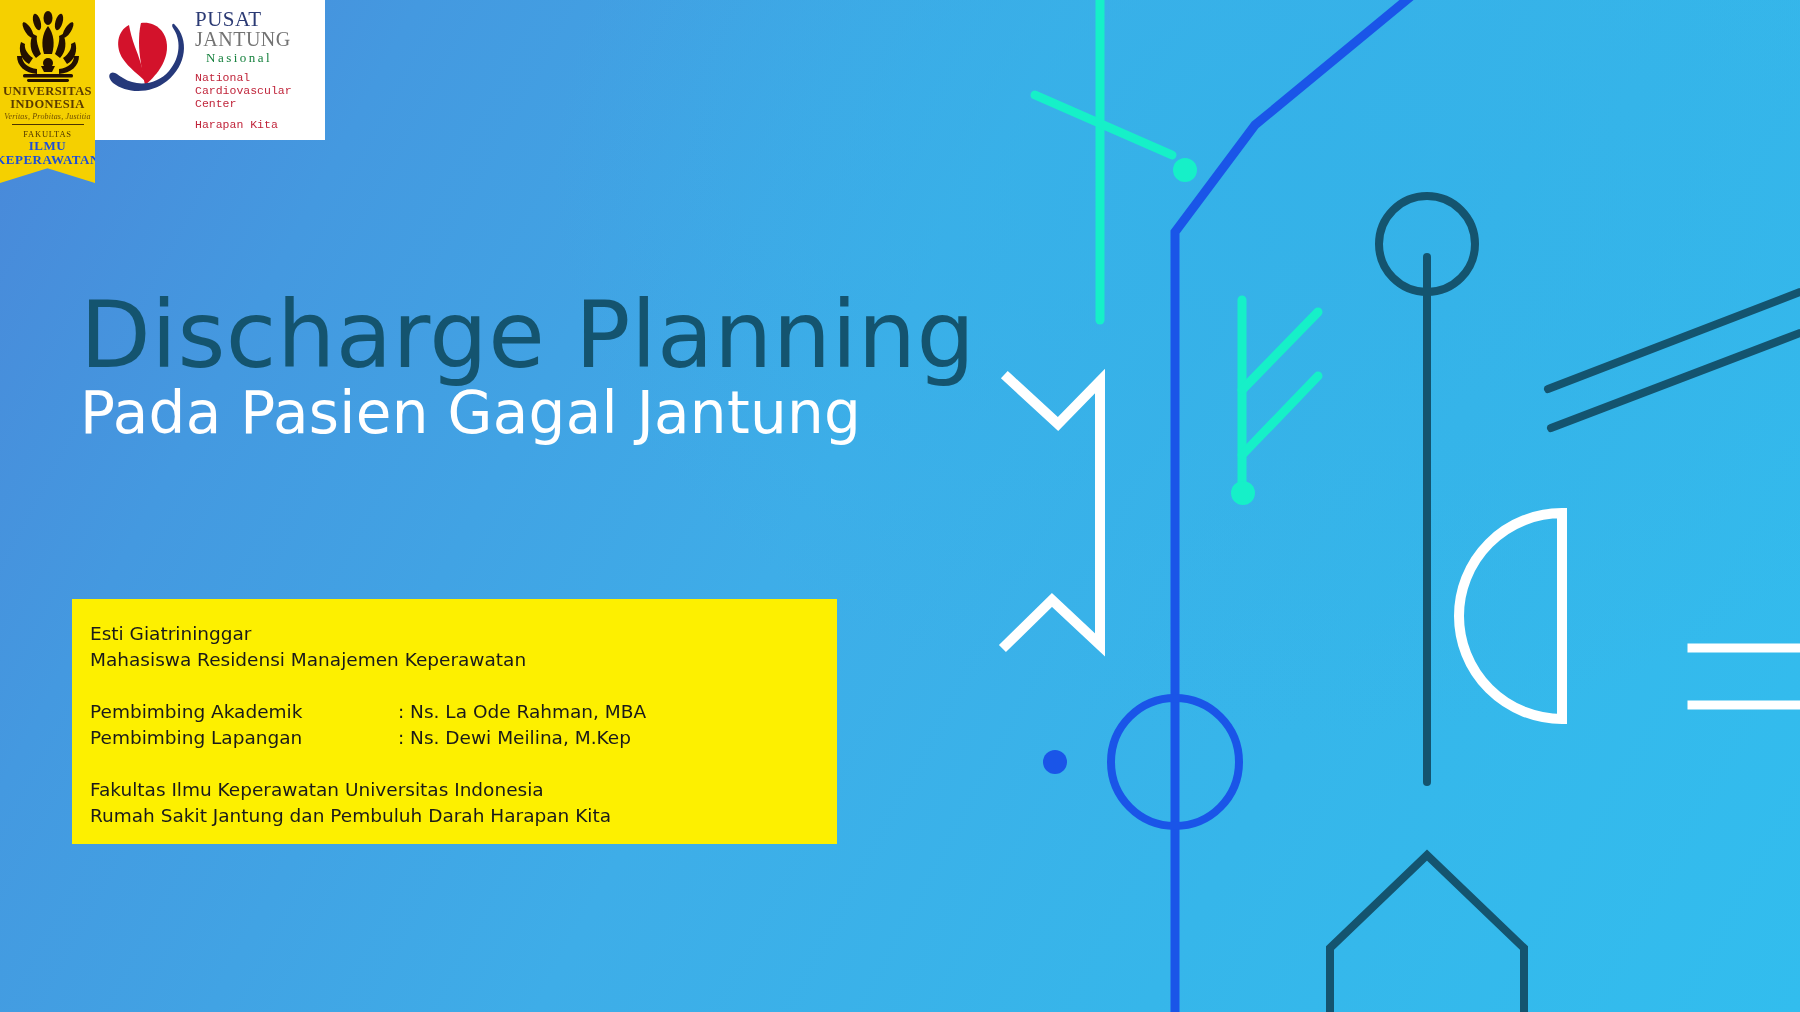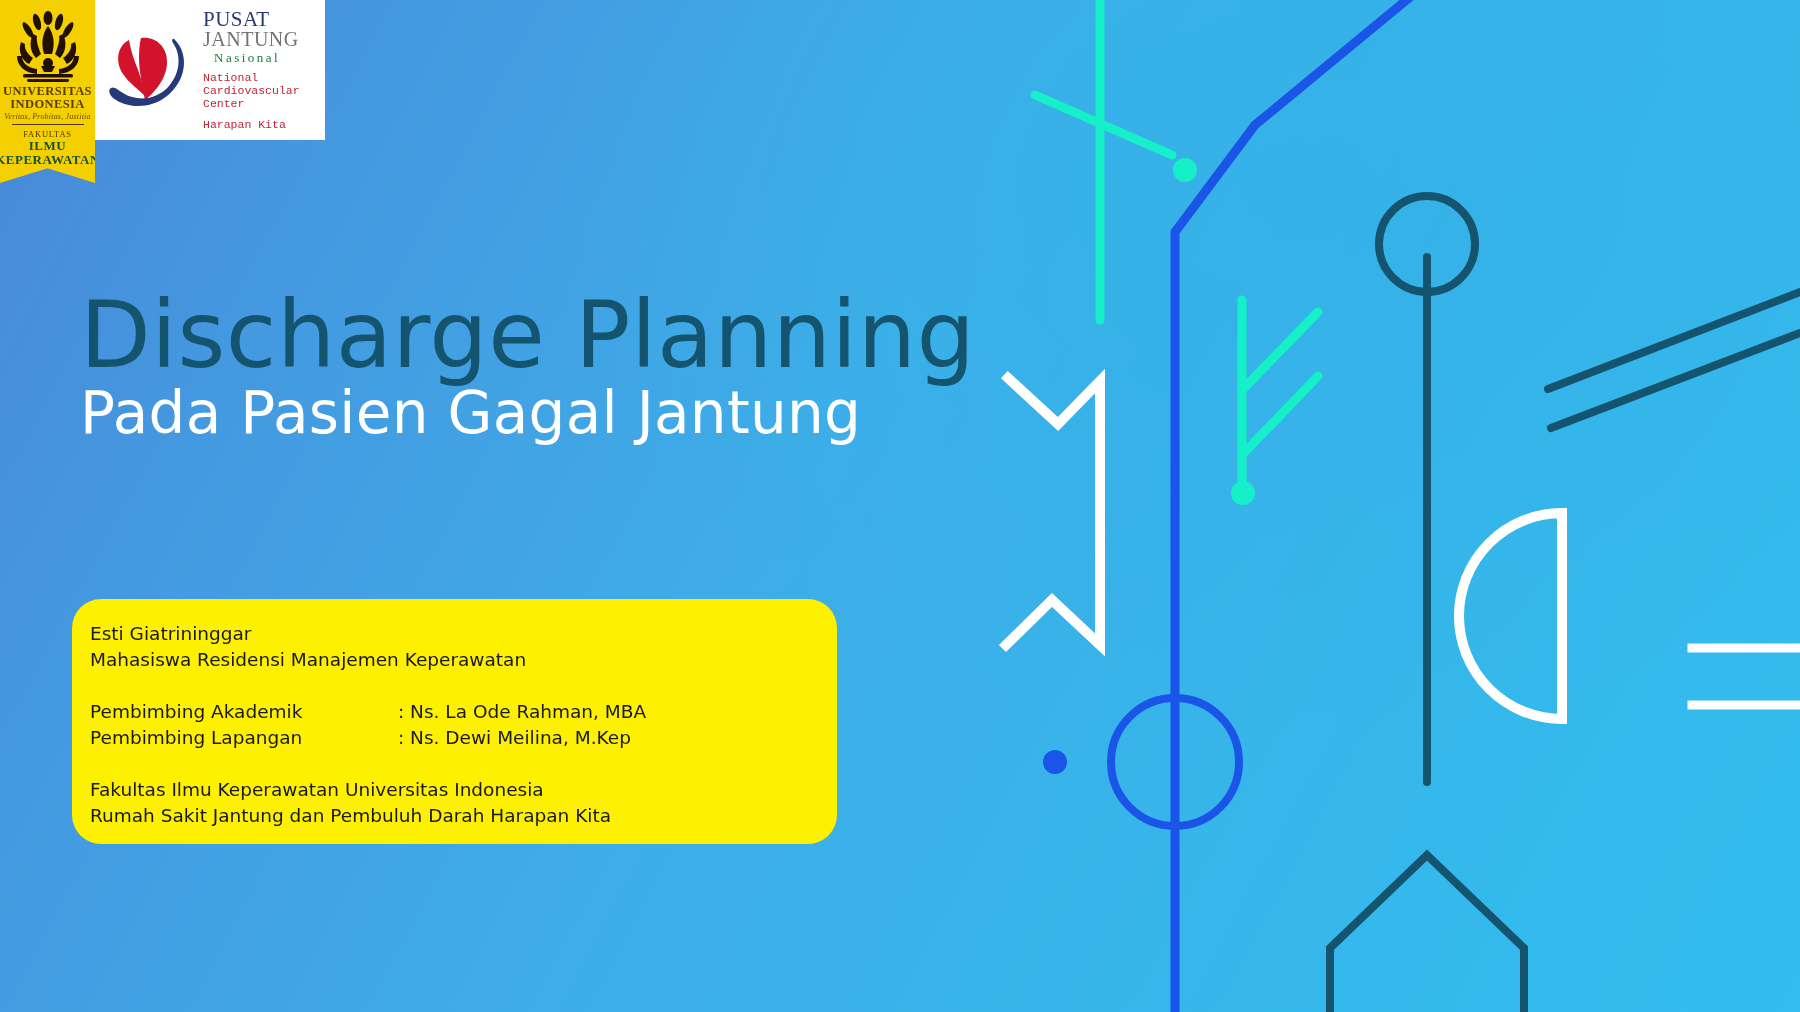--- a/index.html
+++ b/index.html
@@ -55,32 +55,32 @@
     margin-top:1px;
     letter-spacing:0.2px;
   }
   .ui-rule { width:72px; height:1.4px; background:#4d3400; margin:3px 0 4px; }
   .ui-fak {
     font-family:"Liberation Serif", serif;
     font-size:8.5px; color:#4d3400; letter-spacing:0.8px;
   }
   .ui-fak2 {
     font-family:"Liberation Serif", serif;
-    font-weight:700; font-size:13px; color:#14532d;
+    font-weight:700; font-size:13px; color:#1d4ed8;
     line-height:14px; letter-spacing:0.5px; text-align:left;
   }
 
   .logo-pjn {
     width:230px; height:140px;
     background:#ffffff;
     display:flex; align-items:center;
     padding-left:4px;
     position:relative;
   }
-  .pjn-inner { display:flex; align-items:center; gap:12px; width:100%; }
+  .pjn-inner { display:flex; gap:4px; width:100%; }
   .pjn-mark { width:92px; height:92px; flex:none; }
   .pjn-mark svg { width:92px; height:92px; display:block; }
   .pjn-text { display:flex; flex-direction:column; }
   .pjn-l1 {
     font-family:"Liberation Serif", serif;
     font-size:21px; line-height:20px; color:#2b3a74; letter-spacing:0.5px;
   }
   .pjn-l2 {
     font-family:Liberation Serif, serif;
     font-size:20px; line-height:20px; color:#737373; letter-spacing:0.5px;
@@ -119,21 +119,20 @@
   }
 
   
   .info-box {
     position:absolute;
     left:72px; top:599px;
     width:765px; height:245px;
     background:#fdf000;
     z-index:5;
     padding:22px 0 0 18px;
-    border-radius:29px;
   }
   .info-line {
     font-family:"DejaVu Sans", sans-serif;
     font-size:18.5px;
     line-height:26px;
     color:#1a1a1a;
     white-space:nowrap;
   }
   .info-gap { height:26px; }
   .kv { display:flex; }

